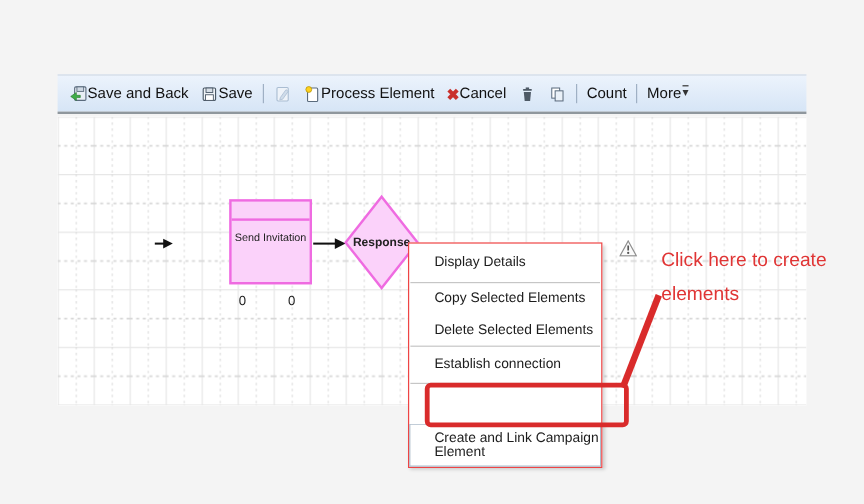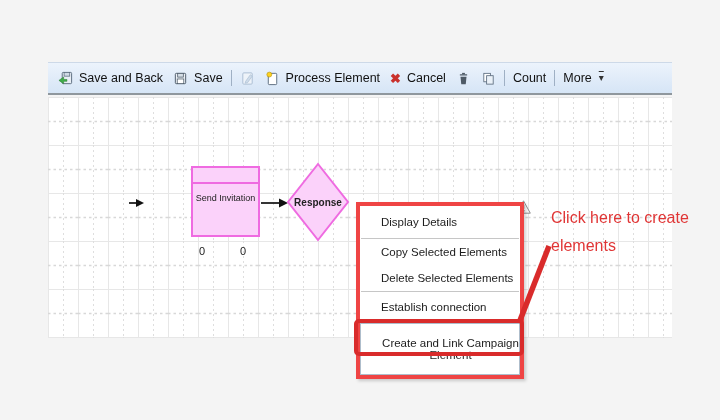--- a/index.html
+++ b/index.html
@@ -4,21 +4,21 @@
 <style>
   html,body{margin:0;padding:0;}
   .stage{position:relative;width:720px;height:420px;background:#f4f4f4;
          font-family:"Liberation Sans",sans-serif;overflow:hidden;}
 
   
   .toolbar{position:absolute;left:48px;top:62px;width:624px;height:33px;
            box-sizing:border-box;background:linear-gradient(#ecf3fc,#d6e5f6);
            border-top:1px solid #cdd9e8;border-bottom:2px solid #8f979d;
            display:flex;align-items:center;padding:0 5px;font-size:12.5px;color:#111;}
-  .tb-btn{display:flex;align-items:center;gap:6px;padding:2px 5px;white-space:nowrap;cursor:default;}
+  .tb-btn{display:flex;align-items:center;gap:0;padding:2px 5px;white-space:nowrap;cursor:default;}
   .tb-sep{width:1px;height:16px;background:#9fb0c4;margin:0 3px;}
   .x-glyph{color:#c9302c;font-weight:bold;font-size:13px;line-height:13px;}
   .more-caret{font-size:10px;line-height:10px;color:#333;text-decoration:overline;margin-left:1px;}
 
   
   .canvas{position:absolute;left:48px;top:97px;width:624px;height:241px;background:#fff;}
   .layer{position:absolute;left:0;top:0;pointer-events:none;}
 
   
   .node-ellipse{position:absolute;left:135px;top:166px;width:48px;height:74px;box-sizing:border-box;
@@ -26,26 +26,26 @@
     display:flex;align-items:center;justify-content:center;font-size:8.5px;color:#222;z-index:3;}
   .node-rect{position:absolute;left:191px;top:166px;width:69px;height:71px;box-sizing:border-box;
     background:#fbd2fa;border:2px solid #ef6be1;z-index:3;}
   .node-rect .band{position:absolute;left:0;top:0;width:100%;height:14px;border-bottom:2px solid #ef6be1;}
   .node-rect .lbl{position:absolute;left:0;top:25px;width:100%;text-align:center;font-size:9px;color:#222;}
   .counter{position:absolute;top:245px;font-size:11px;color:#222;z-index:3;}
   .resp-lbl{position:absolute;left:288px;top:164px;width:60px;height:77px;display:flex;
     align-items:center;justify-content:center;font-size:10px;font-weight:bold;color:#222;z-index:3;}
 
   
-  .menu{position:absolute;left:356px;top:202px;width:160px;background:#fff;
-    border:4px solid #ef4444;box-shadow:2px 2px 3px rgba(0,0,0,.18);
-    font-size:11.5px;color:#1c1c1c;z-index:5;text-align:center;}
+  .menu{position:absolute;left:340px;top:202px;width:160px;background:#fff;
+    border:1px solid #ef4444;box-shadow:2px 2px 3px rgba(0,0,0,.18);
+    font-size:11.5px;color:#1c1c1c;z-index:5;}
   .menu-item{display:flex;align-items:center;padding-left:21px;box-sizing:border-box;}
   .mi-1{height:32px;} .mi-2{height:26px;} .mi-3{height:26px;} .mi-4{height:30px;}
-  .mi-5{height:52px;box-shadow:inset 0 0 0 1px #aebdcb;}
+  .mi-5{height:36px;box-shadow:inset 0 0 0 1px #aebdcb;margin-top:33px;}
   .menu-sep{height:1px;background:#c6c6c6;margin:0 1px;}
 
   
   .red-box{position:absolute;left:354px;top:319px;width:170px;height:37px;box-sizing:border-box;
     border:4px solid #d92b2b;border-radius:5px;z-index:7;}
   .ann-text{position:absolute;left:551px;top:194px;width:160px;font-size:16px;line-height:28px;
     color:#e03535;z-index:8;margin-top:10px;}
   .warn{position:absolute;left:516px;top:200px;z-index:4;}
 </style>
 </head>

